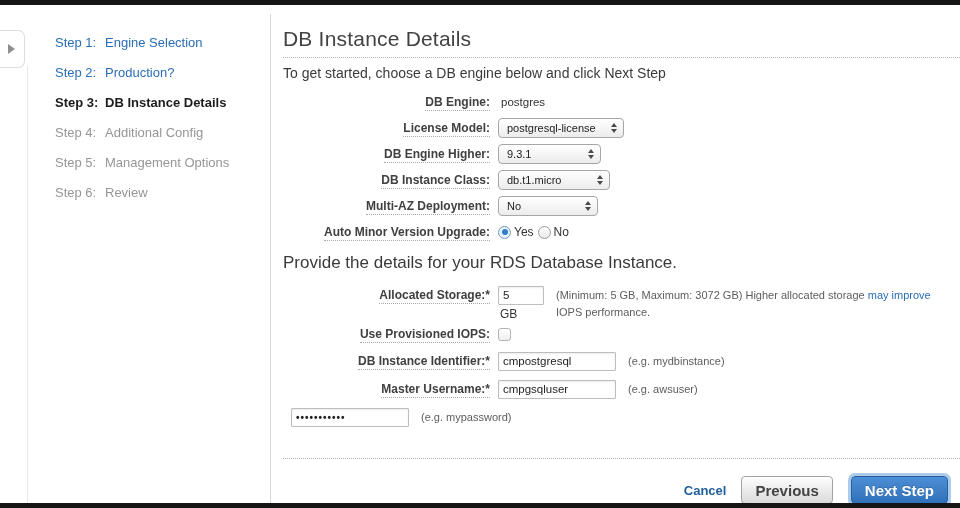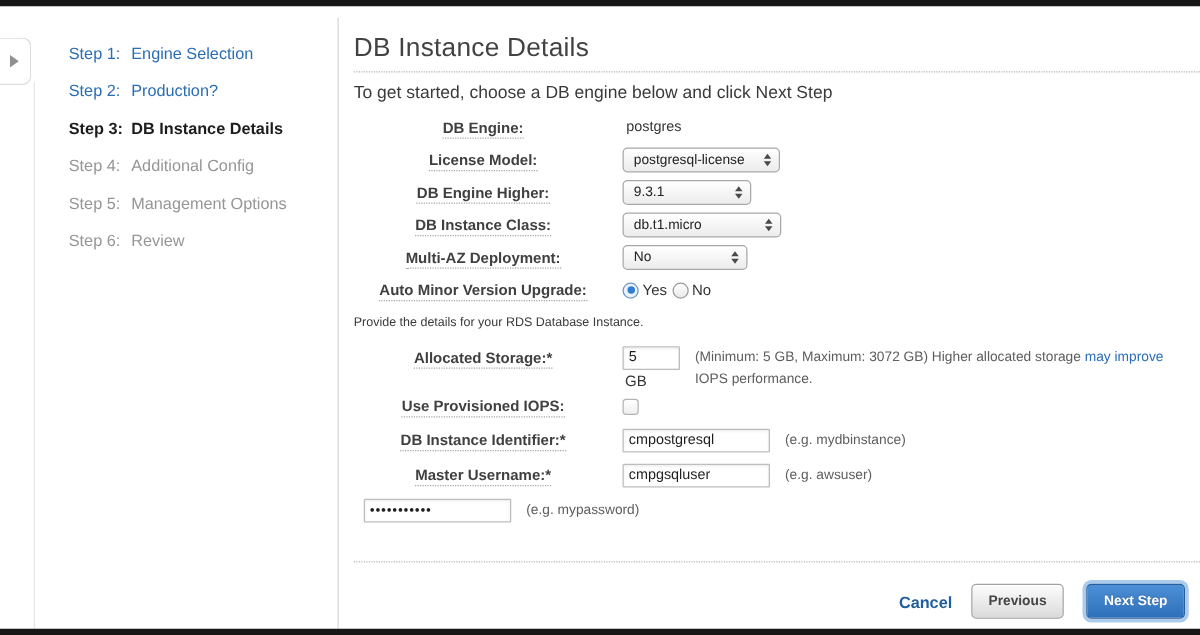--- a/index.html
+++ b/index.html
@@ -36,49 +36,49 @@
   
   .main { position:absolute; left:283px; top:0; width:677px; }
   .page-title { margin-top:27px; font-size:21px; font-weight:normal; color:#424242; line-height:23px; letter-spacing:.2px; }
   .dotline { border:none; border-top:1px dotted #b5b5b5; height:0; }
   .hr1 { margin-top:7px; }
   .intro { margin-top:7px; font-size:14px; color:#3a3a3a; }
 
   .form { margin-top:8px; }
   .frow { display:flex; align-items:center; height:26px; }
   .frow.tall { height:28px; }
-  .flabel { width:207px; flex:none; text-align:center; font-size:12px; font-weight:bold; color:#404040; }
+  .flabel { width:207px; flex:none; text-align:right; font-size:12px; font-weight:bold; color:#404040; }
   .flabel span { border-bottom:1px dotted #a8a8a8; padding-bottom:1px; }
   .fctrl { margin-left:8px; display:flex; align-items:center; }
   .static-val { font-size:11.5px; color:#333; padding-left:3px; }
 
   
   .sel {
     height:20px; border:1px solid #a7a7a7; border-radius:4px;
     background:linear-gradient(#ffffff,#ececec);
     display:flex; align-items:center; padding:0 6px 0 8px;
     font-size:11px; color:#222; cursor:pointer;
     box-shadow:0 1px 0 rgba(255,255,255,.6) inset;
   }
   .sel .sel-text { flex:1; white-space:nowrap; overflow:hidden; }
   .updown { display:flex; flex-direction:column; align-items:center; margin-left:7px; }
   .updown i { display:block; width:0; height:0; border-left:3.5px solid transparent; border-right:3.5px solid transparent; }
   .updown .u { border-bottom:4px solid #4a4a4a; margin-bottom:2px; }
   .updown .d { border-top:4px solid #4a4a4a; }
-  .w-license { width:126px; } .w-version { width:103px; } .w-class { width:127px; } .w-az { width:100px; }
+  .w-license { width:126px; } .w-version { width:103px; } .w-class { width:112px; } .w-az { width:100px; }
 
   
   .radio-group { display:flex; align-items:center; font-size:12px; color:#333; }
   .radio { width:13px; height:13px; border-radius:50%; border:1px solid #9a9a9a;
     background:linear-gradient(#fff,#e9e9e9); display:flex; align-items:center; justify-content:center; cursor:pointer; }
   .radio.on { border-color:#6f97c4; background:#eaf3fc; }
   .radio.on .dot { width:6px; height:6px; border-radius:50%; background:#2f7cd3; }
   .radio-label { margin:0 4px 0 3px; }
 
-  .section-note { margin-top:8px; font-size:10px; color:#3a3a3a; }
+  .section-note { margin-top:8px; font-size:17px; color:#3a3a3a; }
 
   
   .storage-block { margin-top:12px; display:flex; align-items:flex-start; }
   .storage-ctrl { margin-left:8px; }
   .tinput {
     height:19px; border:1px solid #bdbdbd; border-radius:1px; font-size:11.5px; color:#1e1e1e;
     padding:0 4px; font-family:"Liberation Sans",sans-serif;
     box-shadow:inset 0 1px 2px rgba(0,0,0,.08); outline:none; background:#fff;
   }
   .storage-input { width:46px; }
@@ -90,21 +90,21 @@
     background:linear-gradient(#fff,#efefef); cursor:pointer; }
 
   .id-input { width:118px; }
   .egtext { margin-left:12px; font-size:11px; color:#5d5d5d; }
   .pw { letter-spacing:1px; font-size:10px; font-weight:bold; }
 
   .hr2 { margin-top:27px; }
   .footer { margin-top:17px; display:flex; align-items:center; justify-content:flex-end; padding-right:12px; }
   .cancel-link { font-size:13px; font-weight:bold; color:#205e9e; cursor:pointer; }
   .btn {
-    margin-left:15px; height:28px; border-radius:4px; font-size:11px; font-weight:bold;
+    margin-left:15px; height:28px; border-radius:4px; font-size:15px; font-weight:bold;
     display:flex; align-items:center; padding:0 13px; cursor:pointer;
   }
   .btn-prev { background:linear-gradient(#fdfdfd,#dadada); border:1px solid #a3a3a3; color:#444;
     box-shadow:0 1px 0 rgba(255,255,255,.8) inset; }
   .btn-next { background:linear-gradient(#4d8fd6,#2f70ba); border:1px solid #2a5f9e; color:#fff;
     box-shadow:0 0 0 3px #abcbea; margin-left:18px; text-shadow:0 -1px 0 rgba(0,0,0,.2); }
 </style>
 </head>
 <body>
 

